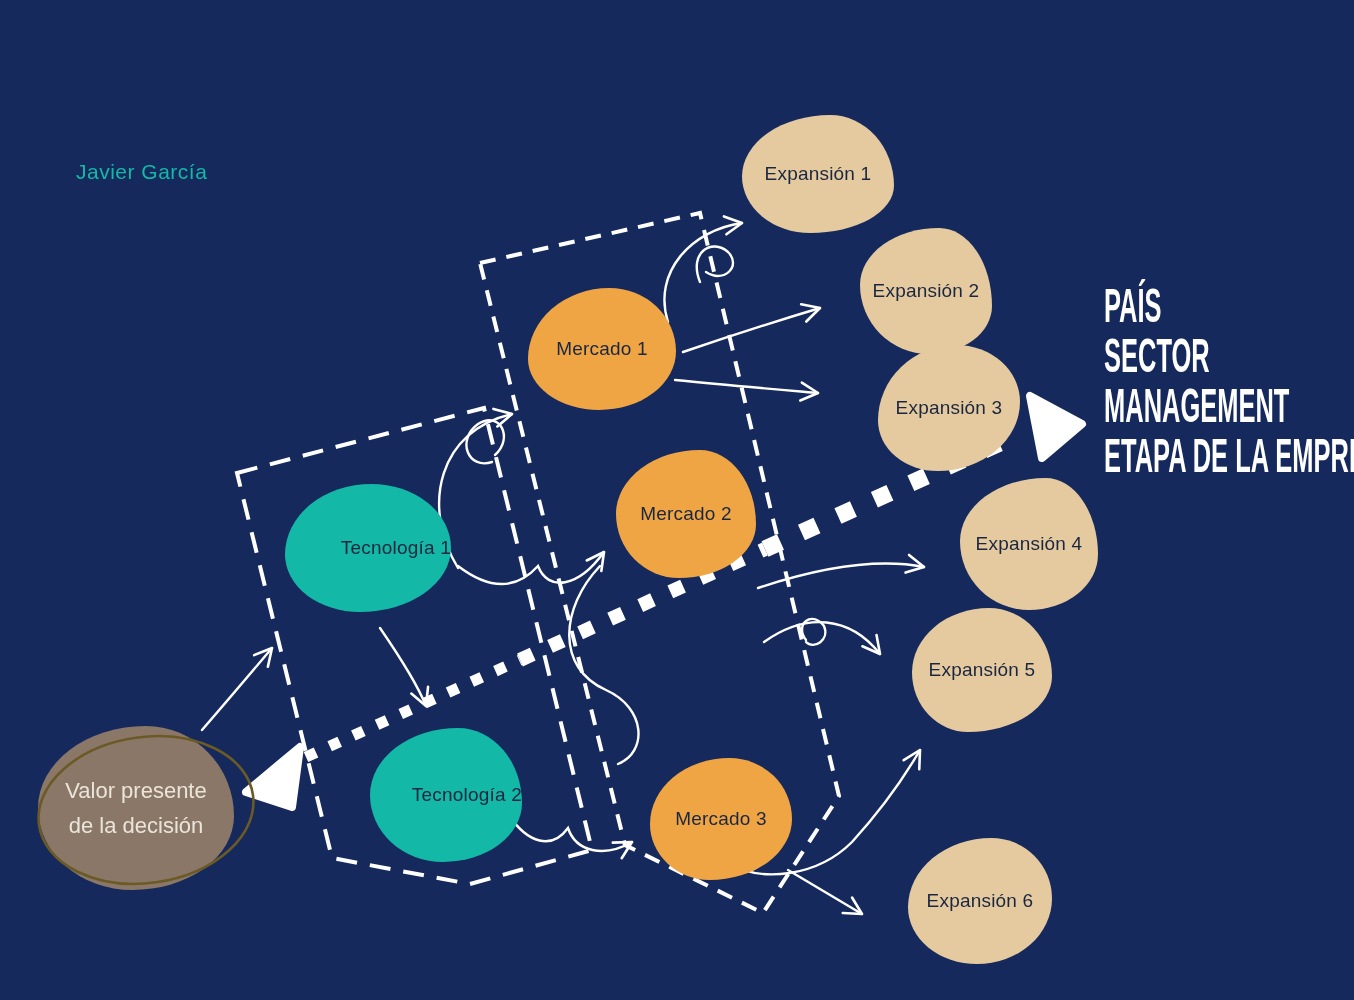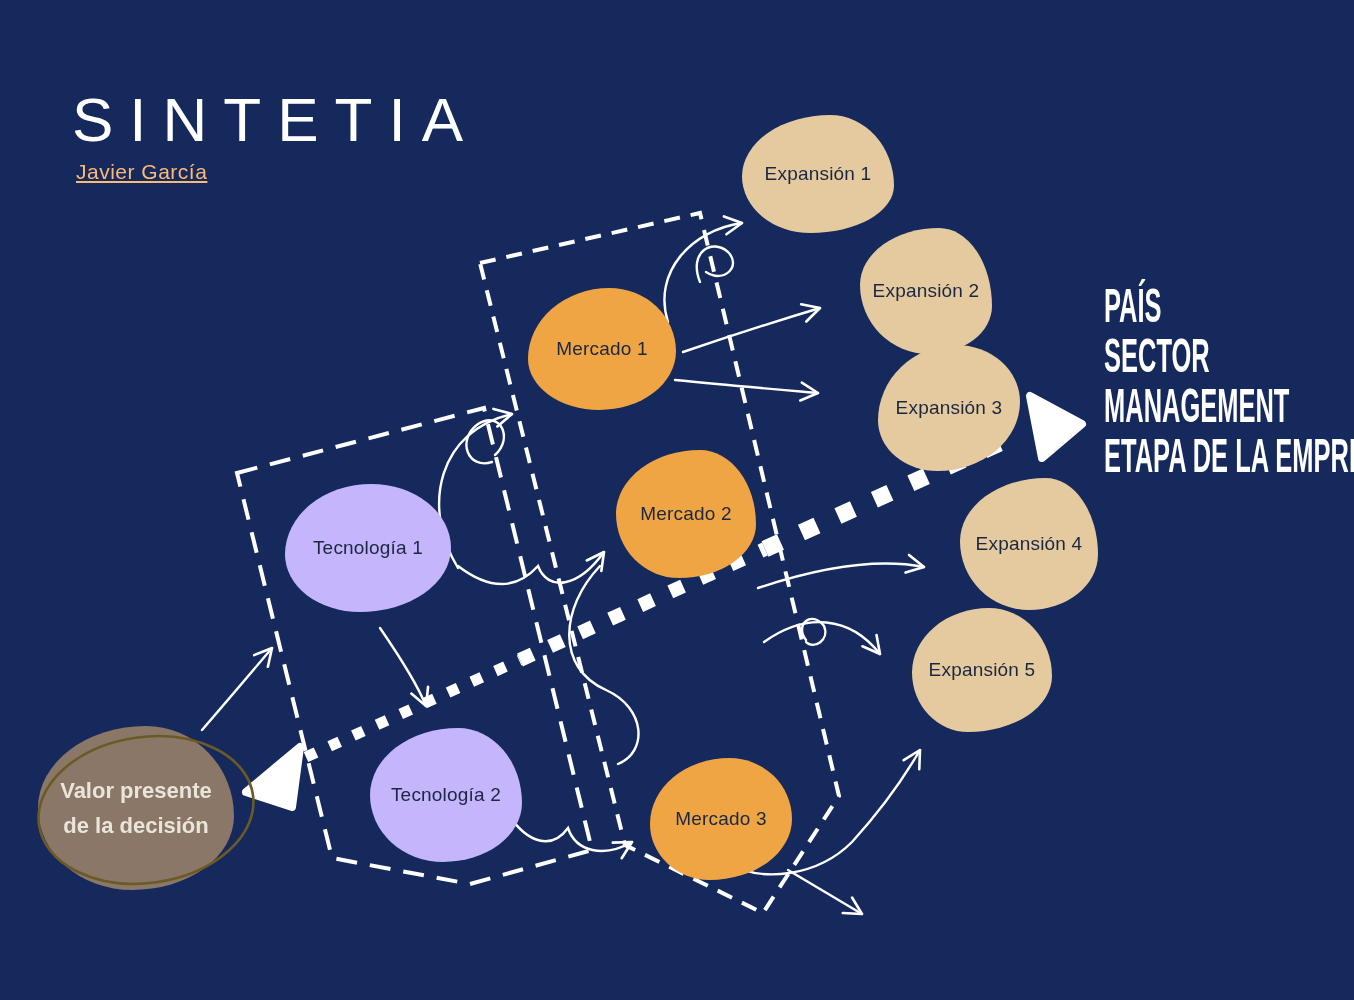--- a/index.html
+++ b/index.html
@@ -11,42 +11,42 @@
   .decor{position:absolute;left:0;top:0;width:1354px;height:1000px;pointer-events:none;}
   .overlay{position:absolute;left:0;top:0;width:1354px;height:1000px;pointer-events:none;z-index:3;}
 
   .brand{
     position:absolute;left:72px;top:84px;z-index:4;
     color:#ffffff;font-size:62px;font-weight:300;letter-spacing:16px;
     font-family:"Liberation Sans", sans-serif;
   }
   .byline{
     position:absolute;left:76px;top:160px;z-index:4;
-    color:#fdba74;font-size:21px;letter-spacing:0.5px;text-decoration:underline;
+    color:#14b8a6;font-size:21px;letter-spacing:0.5px;
   }
 
   .headline{
     position:absolute;left:1104px;top:280px;z-index:4;
     color:#ffffff;font-weight:bold;font-size:49px;line-height:50px;
     transform:scaleX(0.52);transform-origin:left top;white-space:nowrap;
   }
 
   .blob{
     position:absolute;z-index:2;
     display:flex;align-items:center;justify-content:center;text-align:center;
   }
   .exp{background:#E5CA9F;}
   .mer{background:#F0A544;}
-  .tec{background:#c4b5fd;}
+  .tec{background:#14b8a6;justify-content:flex-end;}
   .val{background:#8B7767;}
   .blob-label{
     font-weight:normal;font-size:19px;color:#1B2740;letter-spacing:0.2px;
   }
   .val-label{
-    font-weight:bold;font-size:22px;color:#EAE5DB;line-height:35px;
+    font-weight:normal;font-size:22px;color:#EAE5DB;line-height:35px;
   }
 </style>
 </head>
 <body>
 
 <div class="stage">
 
   <svg class="decor" viewBox="0 0 1354 1000">
     <defs>
       <marker id="ah" markerUnits="userSpaceOnUse" markerWidth="26" markerHeight="26" viewBox="0 0 26 26" refX="21" refY="13" orient="auto">
@@ -92,21 +92,20 @@
       <path d="M764,642 C806,612 850,616 880,654" marker-end="url(#ah)"></path>
       <path d="M806,640 C794,624 812,610 824,626 C830,640 814,650 806,642"></path>
 
       <path d="M726,862 C762,884 818,876 852,842 C872,820 898,788 920,750" marker-end="url(#ah)"></path>
       <path d="M712,846 C722,872 748,880 762,862"></path>
 
       <path d="M788,870 C818,888 842,902 862,914" marker-end="url(#ah)"></path>
     </g>
   </svg>
 
-  <div class="brand">SINTETIA</div>
   <div class="byline">Javier García</div>
 
   <div class="headline">
     <div>PAÍS</div>
     <div>SECTOR</div>
     <div>MANAGEMENT</div>
     <div>ETAPA DE LA EMPRESA</div>
   </div>
 
   <div class="blob exp" style="left:742px;top:115px;width:152px;height:118px;border-radius:58% 42% 55% 45% / 52% 60% 40% 48%;">
@@ -116,20 +115,23 @@
     <span class="blob-label">Expansión 2</span>
   </div>
   <div class="blob exp" style="left:878px;top:345px;width:142px;height:126px;border-radius:55% 45% 58% 42% / 60% 45% 55% 40%;">
     <span class="blob-label">Expansión 3</span>
   </div>
   <div class="blob exp" style="left:960px;top:478px;width:138px;height:132px;border-radius:62% 38% 50% 50% / 48% 58% 42% 52%;">
     <span class="blob-label">Expansión 4</span>
   </div>
   <div class="blob exp" style="left:912px;top:608px;width:140px;height:124px;border-radius:55% 45% 60% 40% / 52% 55% 45% 48%;">
     <span class="blob-label">Expansión 5</span>
+  </div>
+  <div class="blob exp" style="left:908px;top:838px;width:144px;height:126px;border-radius:58% 42% 52% 48% / 55% 48% 52% 45%;">
+    <span class="blob-label">Expansión 6</span>
   </div>
 
   <div class="blob mer" style="left:528px;top:288px;width:148px;height:122px;border-radius:55% 45% 52% 48% / 58% 52% 48% 42%;">
     <span class="blob-label">Mercado 1</span>
   </div>
   <div class="blob mer" style="left:616px;top:450px;width:140px;height:128px;border-radius:60% 40% 55% 45% / 50% 58% 42% 50%;">
     <span class="blob-label">Mercado 2</span>
   </div>
   <div class="blob mer" style="left:650px;top:758px;width:142px;height:122px;border-radius:56% 44% 58% 42% / 54% 50% 50% 46%;">
     <span class="blob-label">Mercado 3</span>

